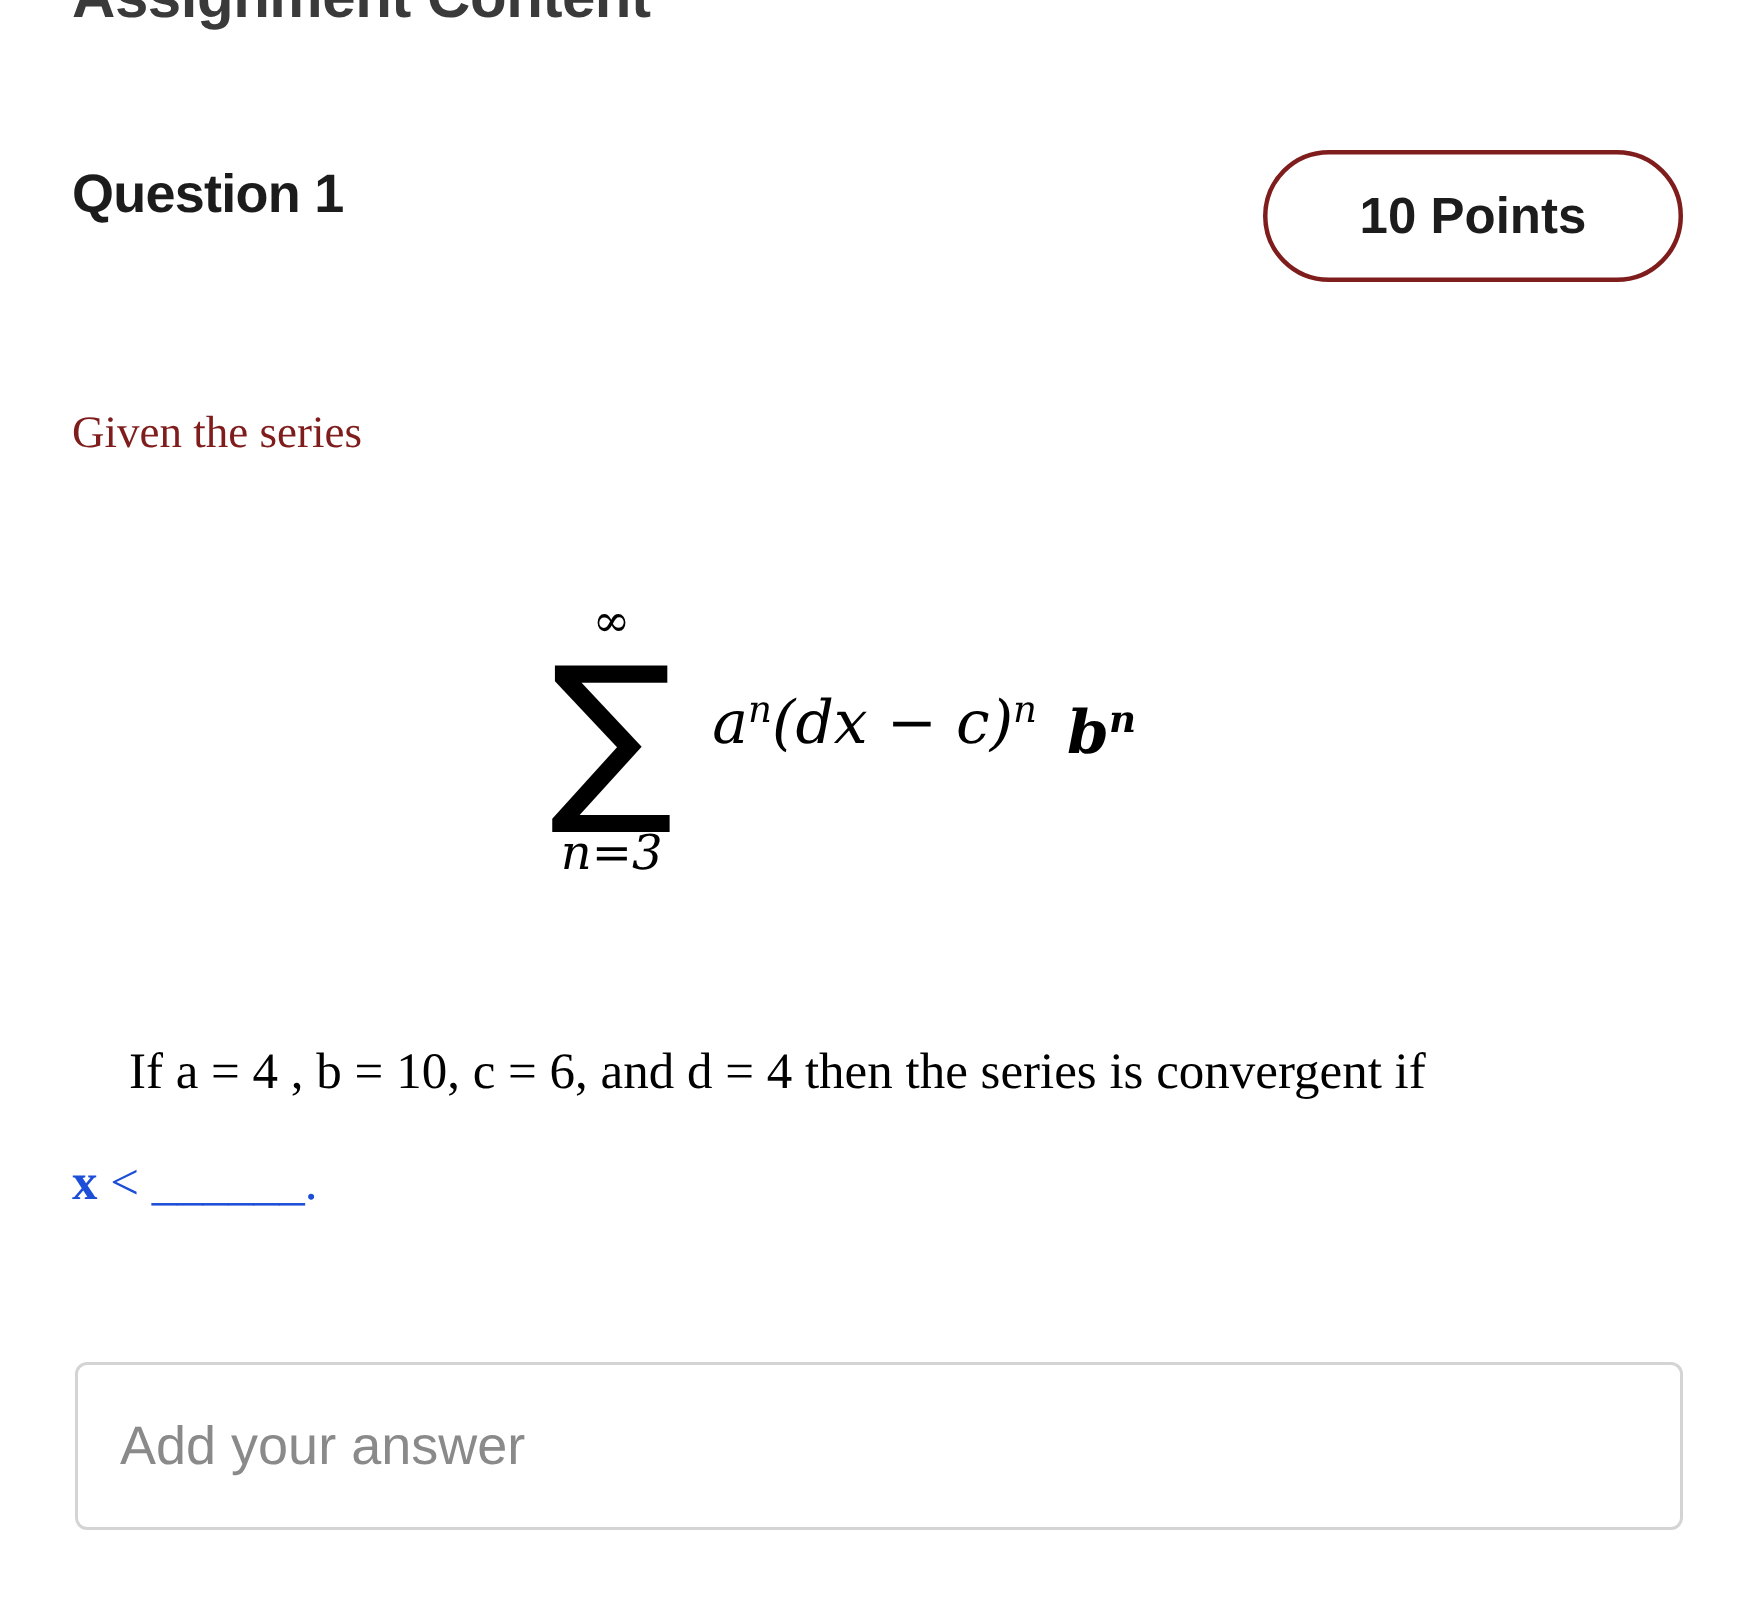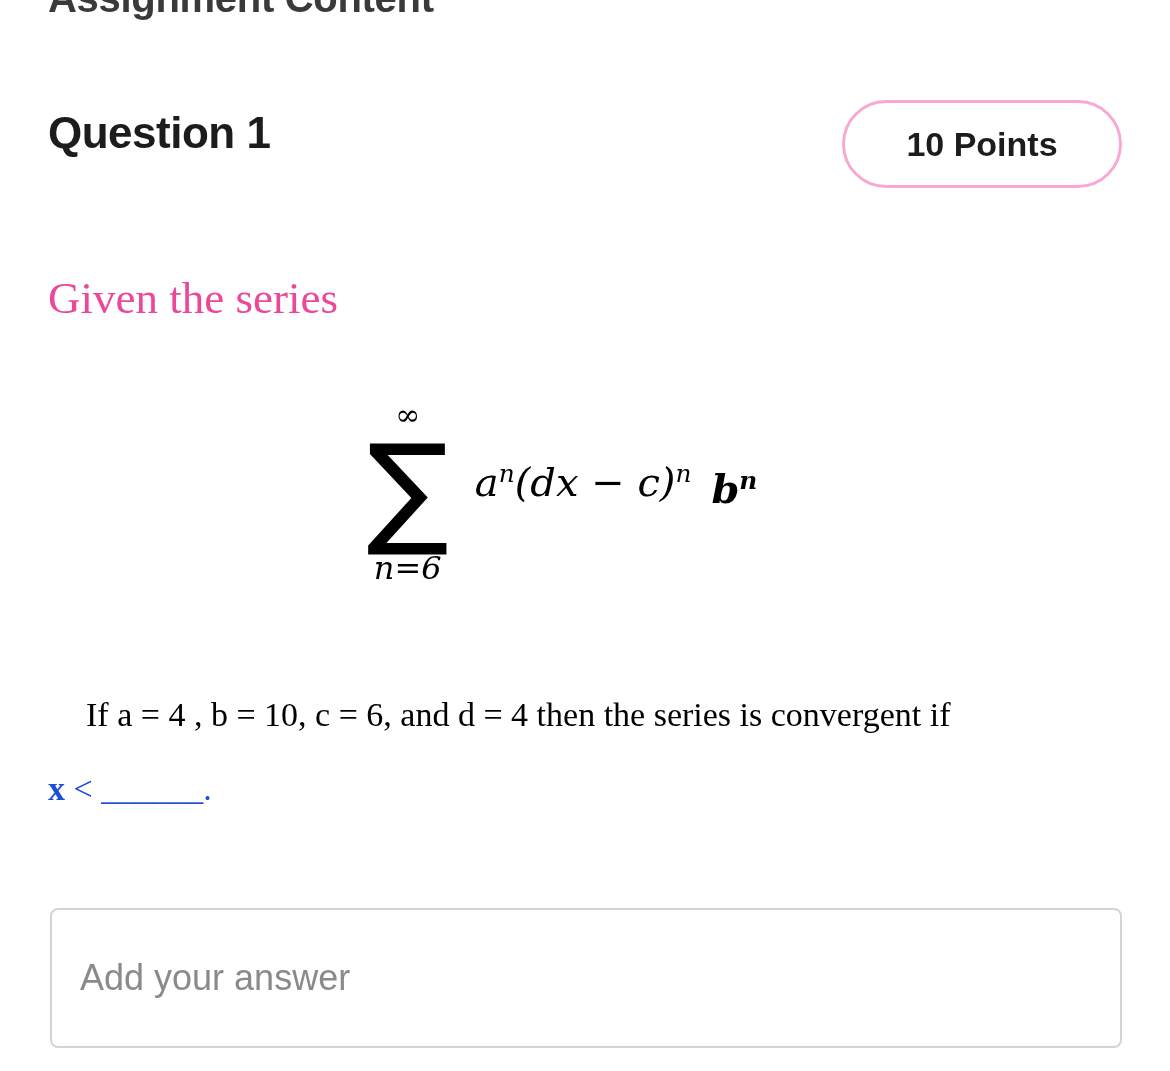--- a/index.html
+++ b/index.html
@@ -41,53 +41,53 @@
     position: absolute;
     left: 48px;
     top: 100px;
     width: 1074px;
     height: 86px;
   }
   .question-title {
     position: absolute;
     left: 0;
     top: 8px;
-    font-size: 44px;
+    font-size: 36px;
     font-weight: 700;
     color: #1c1c1c;
     letter-spacing: -0.5px;
   }
   .points-badge {
     position: absolute;
     right: 0;
     top: 0;
     min-width: 280px;
     height: 88px;
-    border: 3px solid #f9a8d4;
+    border: 3px solid #7f1d1d;
     border-radius: 44px;
     display: flex;
     align-items: center;
     justify-content: center;
     font-size: 34px;
     font-weight: 700;
     color: #1c1c1c;
     background: #ffffff;
     padding: 0 28px;
   }
 
   
   .serif {
     font-family: "Liberation Serif", serif;
   }
   .given-series {
     position: absolute;
     left: 48px;
     top: 272px;
-    font-size: 45px;
-    color: #ec4899;
+    font-size: 30px;
+    color: #7f1d1d;
   }
 
   
   .formula {
     position: absolute;
     left: 0;
     top: 400px;
     width: 1170px;
     display: flex;
     justify-content: center;
@@ -173,21 +173,21 @@
   }
   .bold-x { font-weight: 700; }
   .blank { letter-spacing: 0; }
 
   
   .answer-box {
     position: absolute;
     left: 50px;
     top: 908px;
     width: 1072px;
-    height: 140px;
+    height: 112px;
     border: 2px solid #d4d4d4;
     border-radius: 8px;
     background: #ffffff;
     display: flex;
     align-items: center;
     padding: 0 28px;
   }
   .answer-placeholder {
     font-family: "Liberation Sans", sans-serif;
     font-size: 36px;
@@ -206,21 +206,21 @@
     <div class="points-badge">10 Points</div>
   </div>
 
   <div class="given-series serif">Given the series</div>
 
   <div class="formula">
     <div class="formula-inner">
       <div class="sigma-group">
         <span class="sigma-top">∞</span>
         <span class="sigma-sign">∑</span>
-        <span class="sigma-bottom">n=6</span>
+        <span class="sigma-bottom">n=3</span>
       </div>
       <div class="fraction">
         <div class="frac-num"><span>a</span><span class="sup">n</span><span>(dx − c)</span><span class="sup">n</span></div>
         <div class="frac-bar"></div>
         <div class="frac-den"><span>b</span><span class="sup">n</span></div>
       </div>
     </div>
   </div>
 
   <div class="condition-line-1 serif">If a = 4 , b = 10, c = 6, and d = 4 then the series is convergent if</div>

